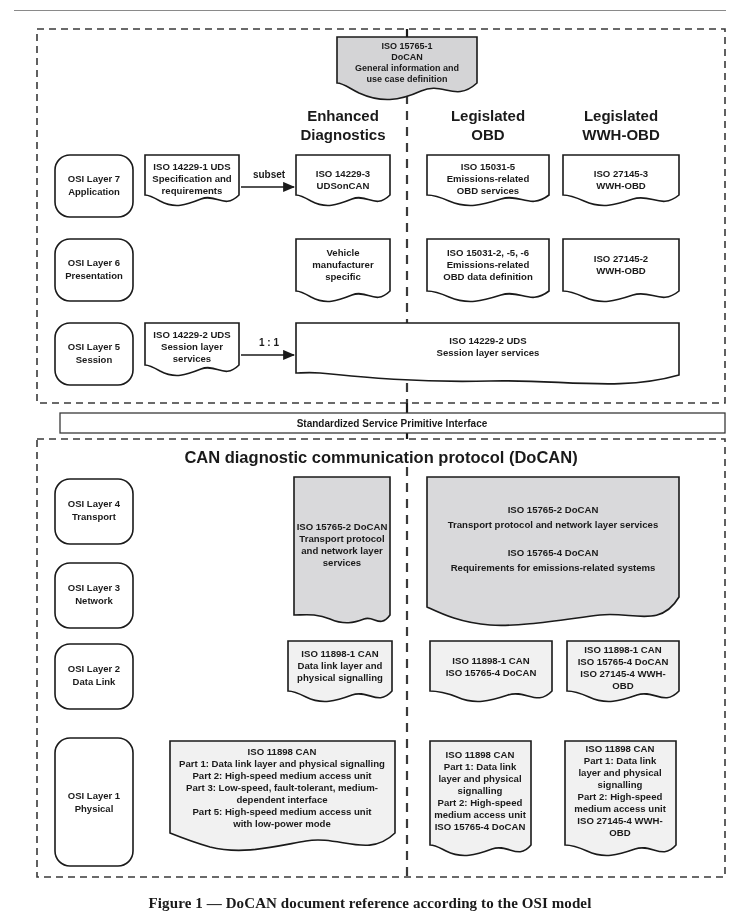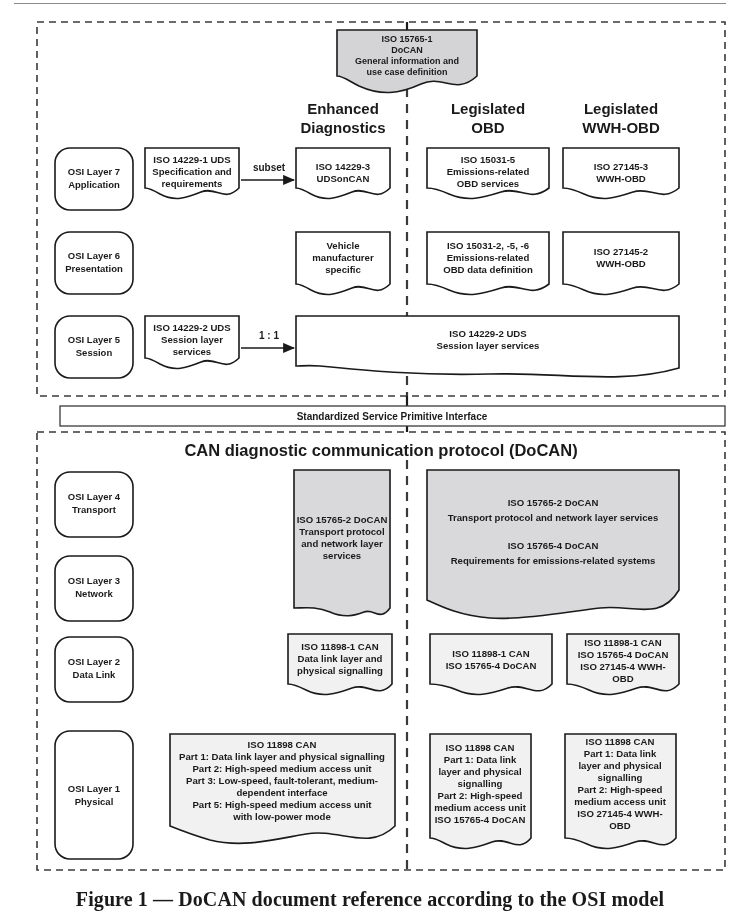--- a/index.html
+++ b/index.html
@@ -10,21 +10,21 @@
   body {
     width: 740px;
     height: 924px;
     font-family: "Liberation Sans", sans-serif;
     color: #1a1a1a;
     position: relative;
     overflow: hidden;
   }
   #stage {
     position: absolute;
-    left: 0; top: 0;
+    left: 0; top: 7px;
     width: 740px;
     height: 809px;
     text-decoration: underline;
   }
   svg#diagram {
     position: absolute;
     left: 0; top: 0;
     width: 740px;
     height: 924px;
   }
@@ -43,21 +43,21 @@
   .lbl-section { font-size: 16.5px; }
   .lbl-arrow { font-size: 10px; }
   .caption {
     position: absolute;
     left: 0;
     top: 888px;
     width: 740px;
     text-align: center;
     font-family: "Liberation Serif", serif;
     font-weight: bold;
-    font-size: 20px;
+    font-size: 15px;
     color: #1a1a1a;
     letter-spacing: 0.1px;
   }
   .topline {
     position: absolute;
     left: 14px;
     top: 3px;
     width: 712px;
     height: 1px;
     background: #8a8a8a;

